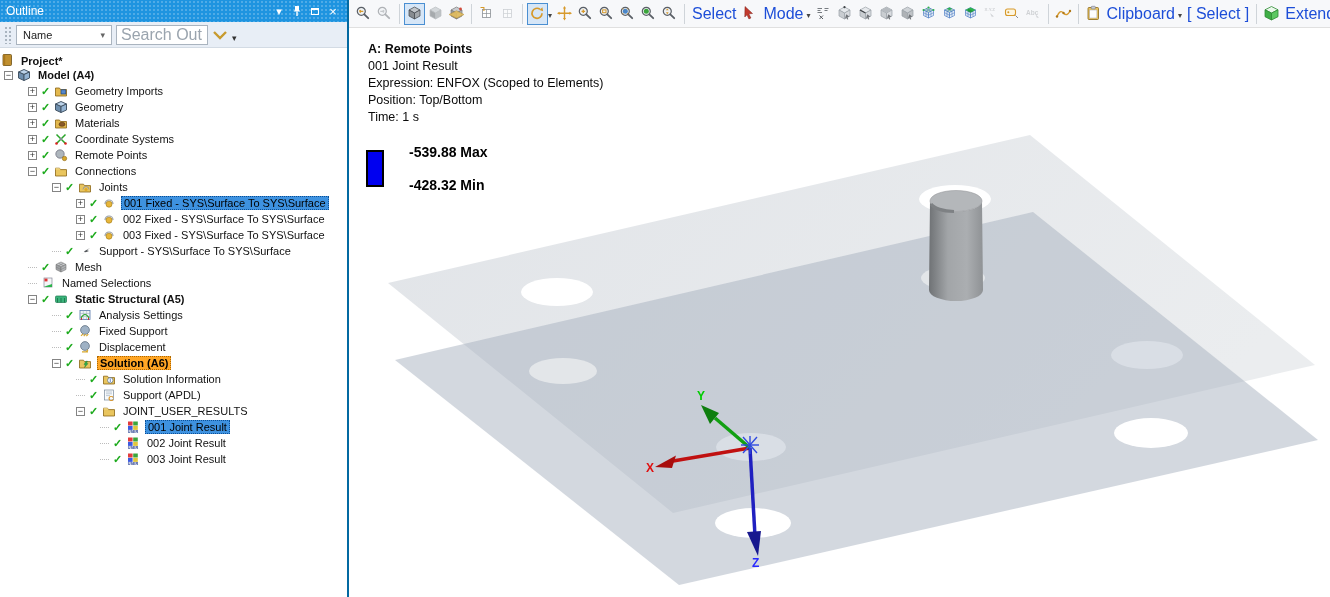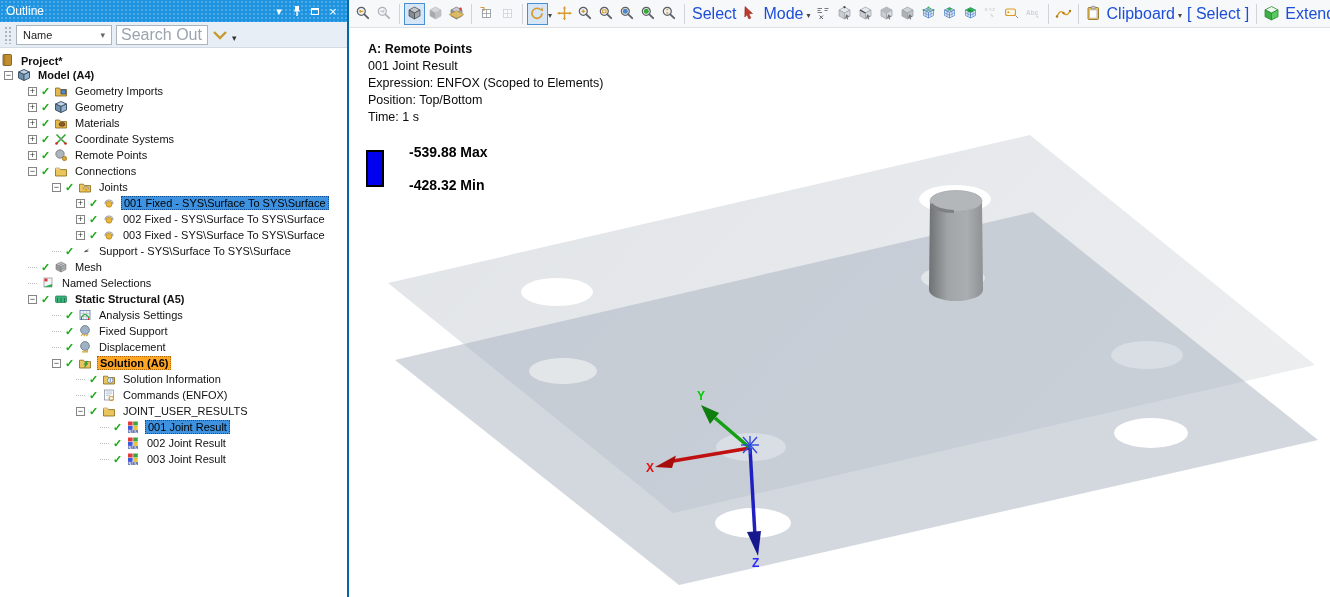--- a/index.html
+++ b/index.html
@@ -329,21 +329,21 @@
         <div class="tree-row" style="padding-left: 76px;">
           <span class="guide"></span>
           <span class="check">✓</span>
           <span class="ticon">
             <svg viewBox="0 0 14 14">
               <rect x="2.5" y="2" width="9" height="10" fill="#f8fafc" stroke="#789" stroke-width="0.7"></rect>
               <path d="M4 4 H10 M4 5.8 H10 M4 7.6 H8" stroke="#9ab" stroke-width="0.6"></path>
               <text x="9" y="13" font-size="7.5" fill="#d8901e" font-weight="bold" text-anchor="middle">C</text>
             </svg>
           </span>
-          <span class="tlabel">Commands (ENFOX)</span>
+          <span class="tlabel">Support (APDL)</span>
         </div>
         <div class="tree-row" style="padding-left: 76px;">
           <span class="expander">−</span>
           <span class="check">✓</span>
           <span class="ticon">
             <svg viewBox="0 0 14 14">
               <path d="M1.5 4.2 L5.5 4.2 6.5 5.6 12.5 5.6 12.5 12 1.5 12 Z" fill="#e9c55e" stroke="#8a6514" stroke-width="0.8"></path>
               <path d="M1.5 4.2 L5.5 4.2 6.5 5.6 1.5 5.6 Z" fill="#f2d98c"></path>
             </svg>
           </span>

